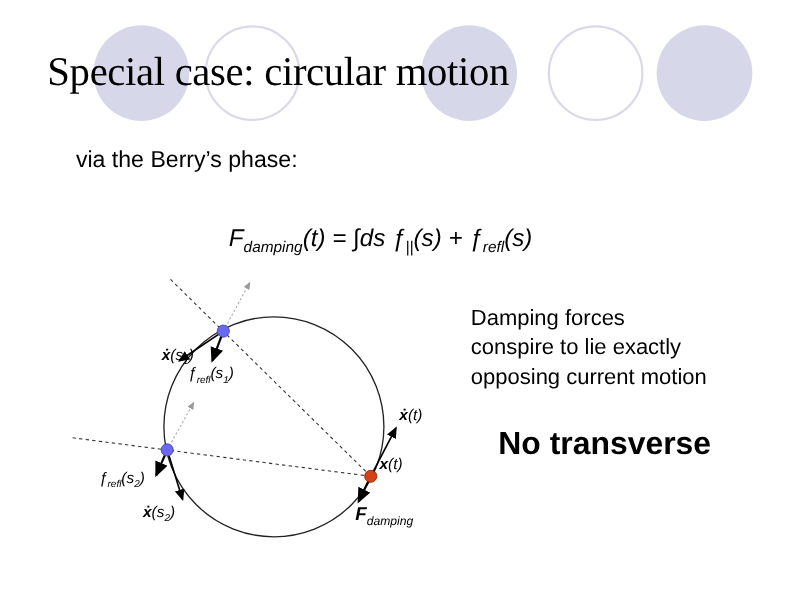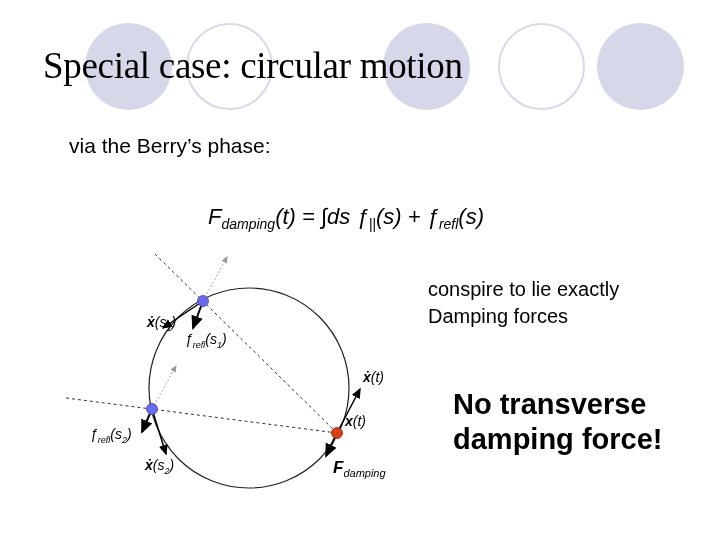--- a/index.html
+++ b/index.html
@@ -64,40 +64,40 @@
   <line x1="337" y1="433" x2="326" y2="456" stroke="#000" stroke-width="2" marker-end="url(#ah)"></line>
 
   <circle cx="203" cy="301" r="5.5" fill="#6a6af0" stroke="#4444aa" stroke-width="0.8"></circle>
   <circle cx="152" cy="409" r="5.5" fill="#6a6af0" stroke="#4444aa" stroke-width="0.8"></circle>
   <circle cx="337" cy="433" r="5.5" fill="#d3401a" stroke="#992200" stroke-width="0.8"></circle>
 </svg>
 
 <div class="lbl" style="left:127px;top:314px;margin-left:20px;">
   <b>ẋ</b><span>(s</span><sub>1</sub><span>)</span>
 </div>
-<div class="lbl" style="left:185px;top:331px;">
+<div class="lbl" style="left:171px;top:331px;">
   <span>ƒ</span><sub>refl</sub><span>(s</span><sub>1</sub><span>)</span>
 </div>
 <div class="lbl" style="left:363px;top:369px;">
   <b>ẋ</b><span>(t)</span>
 </div>
 <div class="lbl" style="left:345px;top:413px;">
   <b>x</b><span>(t)</span>
 </div>
 <div class="lbl" style="left:90px;top:426px;">
   <span>ƒ</span><sub>refl</sub><span>(s</span><sub>2</sub><span>)</span>
 </div>
-<div class="lbl" style="left:145px;top:457px;">
+<div class="lbl" style="left:130px;top:457px;">
   <b>ẋ</b><span>(s</span><sub>2</sub><span>)</span>
 </div>
-<div class="lbl" style="left:333px;top:458px;font-size:17px;">
+<div class="lbl" style="left:323px;top:458px;font-size:17px;">
   <b>F</b><sub style="font-size:11px;">damping</sub>
 </div>
 
 <div class="side-text">
+  <div>Damping forces</div>
   <div>conspire to lie exactly</div>
-  <div>Damping forces</div>
+  <div>opposing current motion</div>
 </div>
 
 <div class="bold-text">
   <div>No transverse</div>
-  <div>damping force!</div>
 </div>
 
 </body></html>

